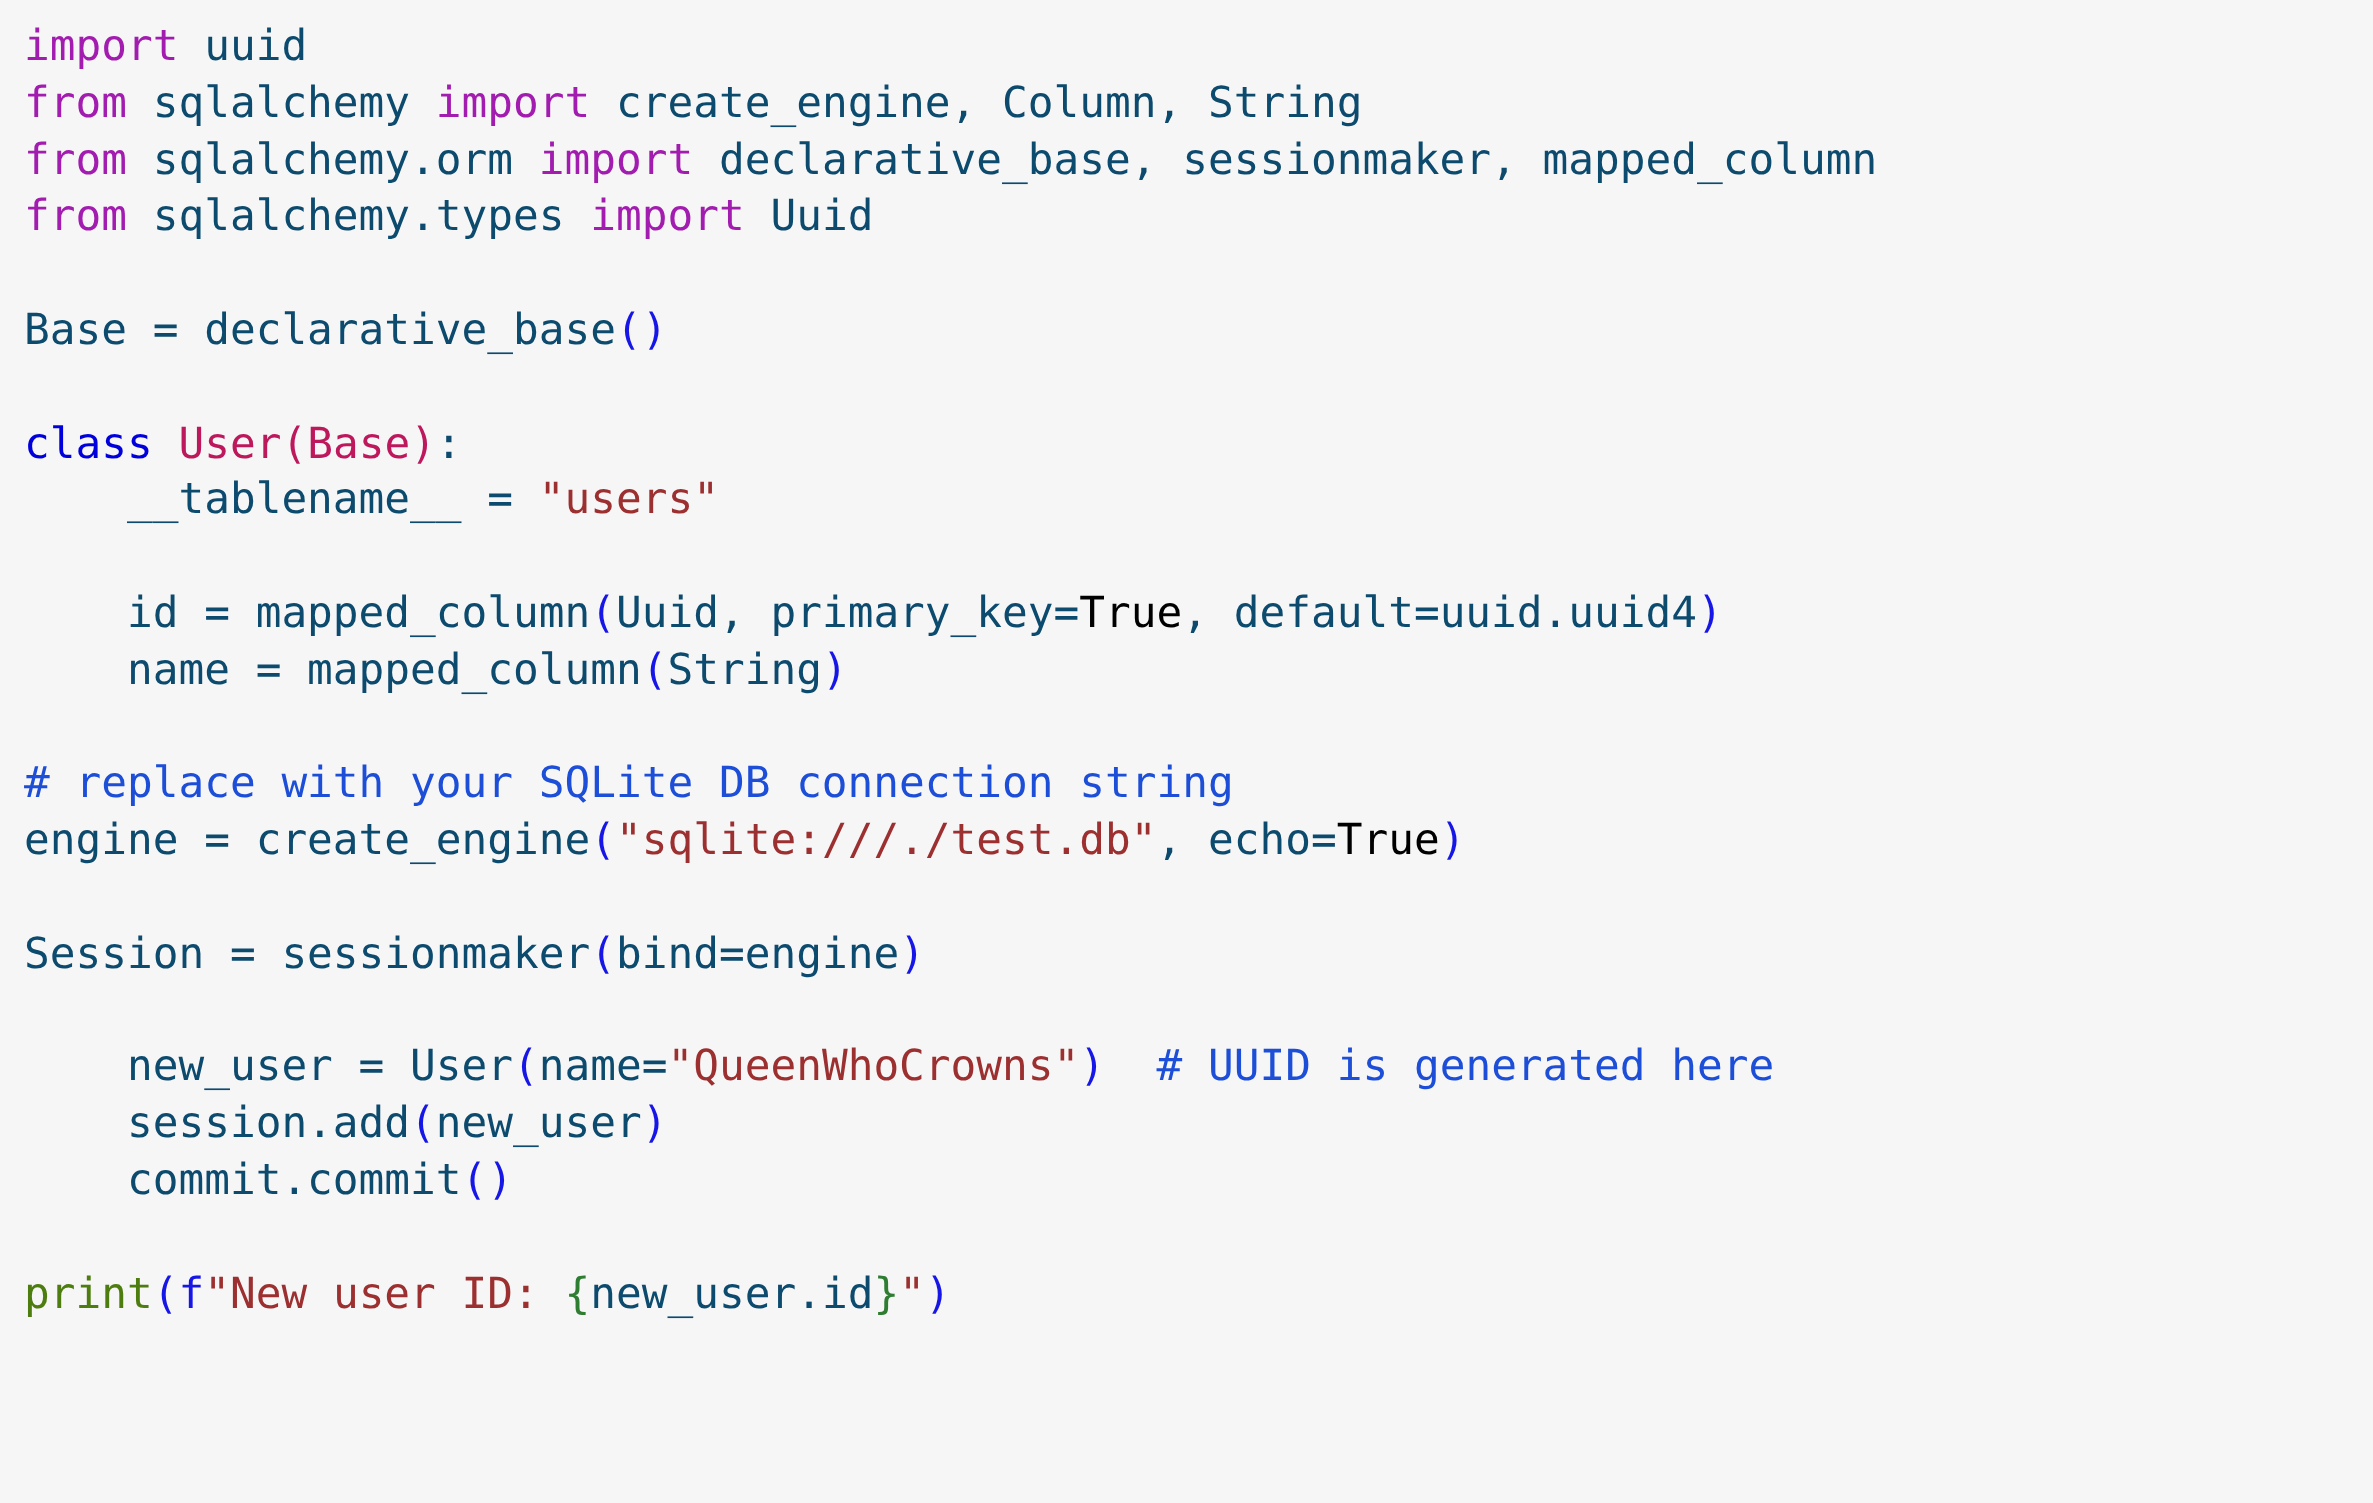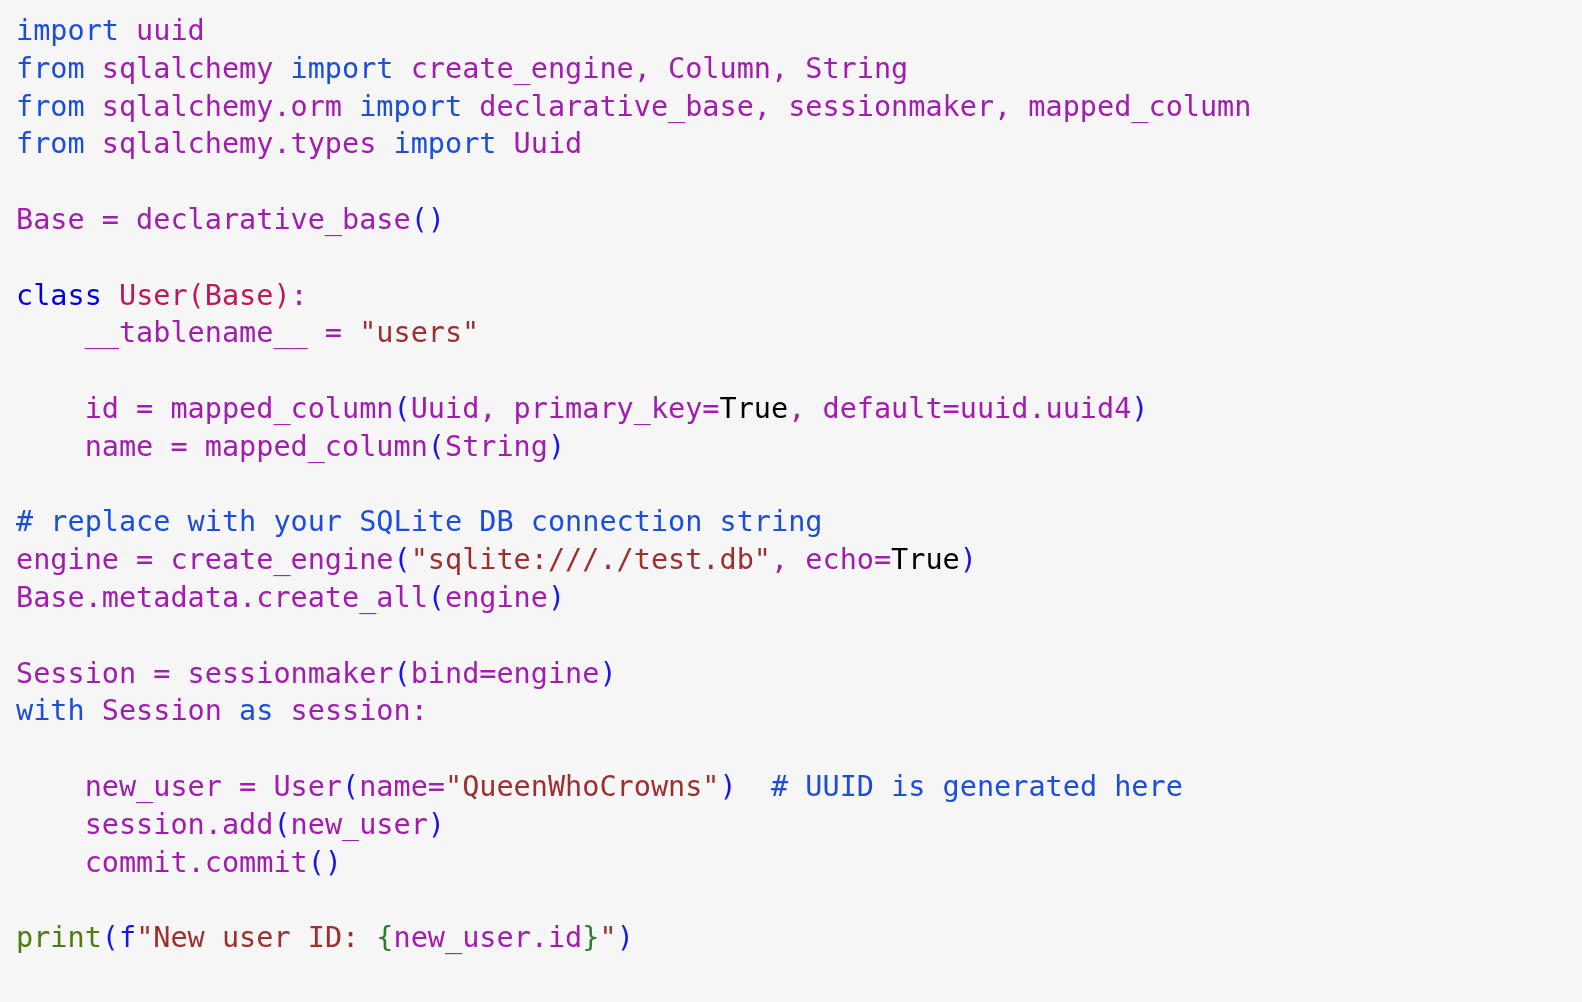--- a/index.html
+++ b/index.html
@@ -27,31 +27,31 @@
     font-size: 28.5px;
     letter-spacing: 0px;
     white-space: pre;
     color: #1a1a1a;
     font-family: "DejaVu Sans Mono", "Liberation Mono", monospace;
   }
   .code-line.blank {
     color: transparent;
   }
   
-  .tok-kw       { color: #1d4ed8; }            
+  .tok-kw       { color: #a21caf; }            
   .tok-kw-decl  { color: #0000dd; }            
   .tok-classname{ color: #be185d; }            
   .tok-builtin  { color: #4d7c0f; }            
   .tok-const    { color: #000000; }            
   .tok-str      { color: #9c2f2f; }            
   .tok-str-pre  { color: #1616e6; }            
   .tok-brace    { color: #2e7d32; }            
   .tok-paren    { color: #1616e6; }            
   .tok-cmt      { color: #1d4ed8; }            
-  .tok-plain    { color: #a21caf; margin-top: 24px; }
+  .tok-plain    { color: #0c4a6e; margin-top: 24px; }
 </style>
 </head>
 <body>
 
 <div id="code-block">
   <div id="code-lines">
       <div class="code-line"><span class="tok-kw">import</span><span class="tok-plain"> uuid</span></div>
       <div class="code-line"><span class="tok-kw">from</span><span class="tok-plain"> sqlalchemy </span><span class="tok-kw">import</span><span class="tok-plain"> create_engine, Column, String</span></div>
       <div class="code-line"><span class="tok-kw">from</span><span class="tok-plain"> sqlalchemy.orm </span><span class="tok-kw">import</span><span class="tok-plain"> declarative_base, sessionmaker, mapped_column</span></div>
       <div class="code-line"><span class="tok-kw">from</span><span class="tok-plain"> sqlalchemy.types </span><span class="tok-kw">import</span><span class="tok-plain"> Uuid</span></div>
@@ -59,24 +59,22 @@
       <div class="code-line"><span class="tok-plain">Base = declarative_base</span><span class="tok-paren">()</span></div>
       <div class="code-line blank">&nbsp;</div>
       <div class="code-line"><span class="tok-kw-decl">class</span><span class="tok-plain"> </span><span class="tok-classname">User</span><span class="tok-classname">(</span><span class="tok-classname">Base</span><span class="tok-classname">)</span><span class="tok-plain">:</span></div>
       <div class="code-line"><span class="tok-plain">    __tablename__ = </span><span class="tok-str">"users"</span></div>
       <div class="code-line blank">&nbsp;</div>
       <div class="code-line"><span class="tok-plain">    id = mapped_column</span><span class="tok-paren">(</span><span class="tok-plain">Uuid, primary_key=</span><span class="tok-const">True</span><span class="tok-plain">, default=uuid.uuid4</span><span class="tok-paren">)</span></div>
       <div class="code-line"><span class="tok-plain">    name = mapped_column</span><span class="tok-paren">(</span><span class="tok-plain">String</span><span class="tok-paren">)</span></div>
       <div class="code-line blank">&nbsp;</div>
       <div class="code-line"><span class="tok-cmt"># replace with your SQLite DB connection string</span></div>
       <div class="code-line"><span class="tok-plain">engine = create_engine</span><span class="tok-paren">(</span><span class="tok-str">"sqlite:///./test.db"</span><span class="tok-plain">, echo=</span><span class="tok-const">True</span><span class="tok-paren">)</span></div>
-      <div class="code-line"><span class="tok-plain">Base.metadata.create_all</span><span class="tok-paren">(</span><span class="tok-plain">engine</span><span class="tok-paren">)</span></div>
       <div class="code-line blank">&nbsp;</div>
       <div class="code-line"><span class="tok-plain">Session = sessionmaker</span><span class="tok-paren">(</span><span class="tok-plain">bind=engine</span><span class="tok-paren">)</span></div>
-      <div class="code-line"><span class="tok-kw">with</span><span class="tok-plain"> Session </span><span class="tok-kw">as</span><span class="tok-plain"> session:</span></div>
       <div class="code-line blank">&nbsp;</div>
       <div class="code-line"><span class="tok-plain">    new_user = User</span><span class="tok-paren">(</span><span class="tok-plain">name=</span><span class="tok-str">"QueenWhoCrowns"</span><span class="tok-paren">)</span><span class="tok-plain">  </span><span class="tok-cmt"># UUID is generated here</span></div>
       <div class="code-line"><span class="tok-plain">    session.add</span><span class="tok-paren">(</span><span class="tok-plain">new_user</span><span class="tok-paren">)</span></div>
       <div class="code-line"><span class="tok-plain">    commit.commit</span><span class="tok-paren">()</span></div>
       <div class="code-line blank">&nbsp;</div>
       <div class="code-line"><span class="tok-builtin">print</span><span class="tok-paren">(</span><span class="tok-str-pre">f</span><span class="tok-str">"New user ID: </span><span class="tok-brace">{</span><span class="tok-plain">new_user.id</span><span class="tok-brace">}</span><span class="tok-str">"</span><span class="tok-paren">)</span></div>
     </div>
 </div>
 
 </body></html>

